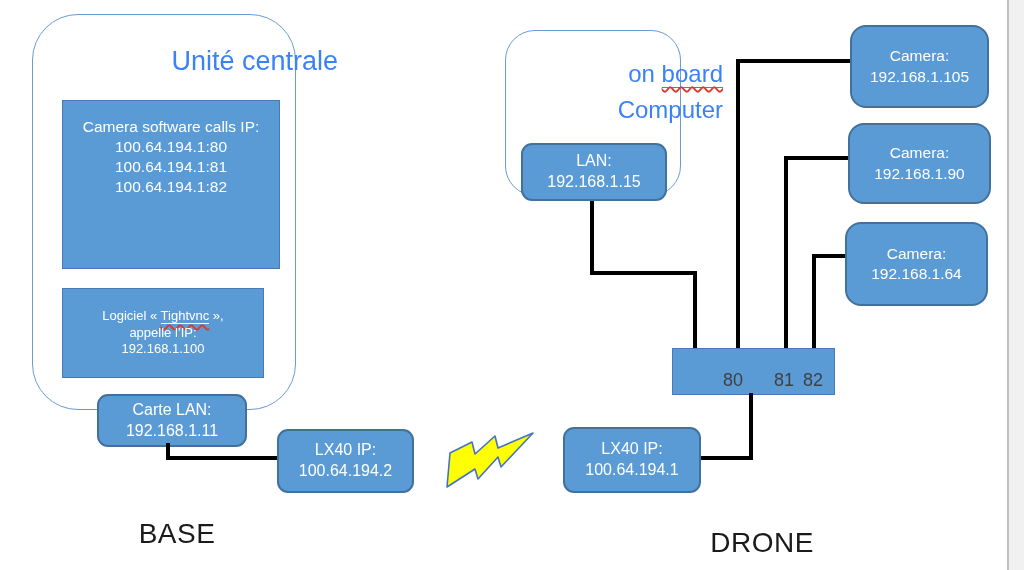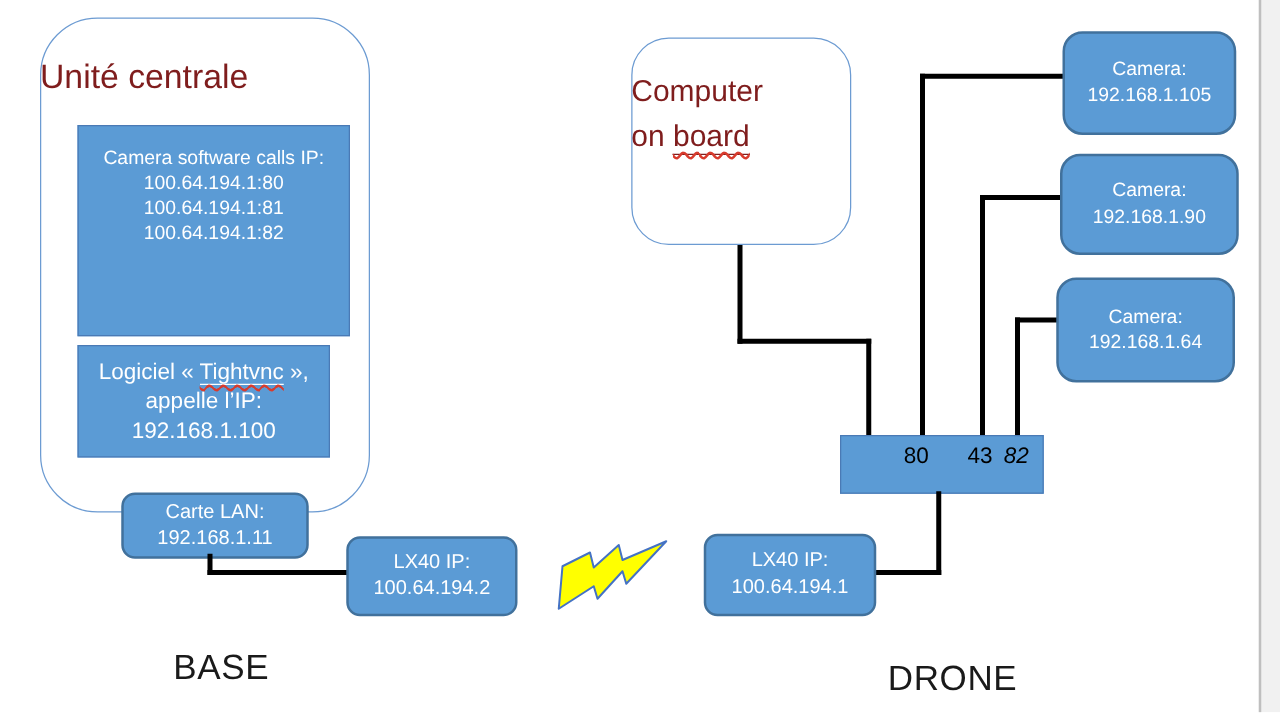--- a/index.html
+++ b/index.html
@@ -14,29 +14,29 @@
     border:1.6px solid #6C9BD2;
   }
   .blue-box{
     position:absolute;background:#5B9BD5;color:#ffffff;
     display:flex;flex-direction:column;align-items:center;justify-content:center;
     text-align:center;line-height:1.3;
   }
   .square{border:1px solid #4A7AB5;justify-content:flex-start;}
   .rounded{border:2px solid #41719C;border-radius:11px;}
   .big-title{
-    position:absolute;color:#7f1d1d;text-align:left;
+    position:absolute;color:#3b82f6;text-align:right;margin-left:44px;
   }
   .wire{position:absolute;background:#000000;}
   .zone-label{
     position:absolute;color:#1a1a1a;font-size:28px;letter-spacing:.5px;
     text-align:center;font-stretch:condensed;
   }
   .port-label{
-    position:absolute;color:#000000;font-size:18px;top:4px;
+    position:absolute;color:#404040;font-size:18px;top:20px;
   }
   
   .u-solid{border-bottom:1.8px solid currentColor;padding-bottom:0px;}
   .u-wavy{
     text-decoration:underline wavy #D83B2D 1.5px;
     text-decoration-skip-ink:none;
     text-underline-offset:4px;
   }
   
   #gutter{
@@ -53,21 +53,21 @@
 
   <div class="big-title" style="left:32px;top:46px;width:262px;font-size:27px;">Unité centrale</div>
 
   <div class="blue-box square" style="left:62px;top:100px;width:216px;height:167px;font-size:15.5px;padding-top:0;">
     <div style="margin-top:16px;">Camera software calls IP:</div>
     <div>100.64.194.1:80</div>
     <div>100.64.194.1:81</div>
     <div>100.64.194.1:82</div>
   </div>
 
-  <div class="blue-box square" style="left:62px;top:276px;width:200px;height:88px;font-size:18px;justify-content:center;">
+  <div class="blue-box square" style="left:62px;top:288px;width:200px;height:88px;font-size:13px;justify-content:center;">
     <div>
       <span>Logiciel « </span><span class="u-solid"><span class="u-wavy">Tightvnc</span></span><span> »,</span>
     </div>
     <div>appelle l’IP:</div>
     <div>192.168.1.100</div>
   </div>
 
   <div class="blue-box rounded" style="left:97px;top:394px;width:146px;height:49px;font-size:16px;">
     <div>Carte LAN:</div>
     <div>192.168.1.11</div>
@@ -83,42 +83,46 @@
 
   <div class="zone-label" style="left:117px;top:518px;width:120px;">BASE</div>
 
   <svg style="position:absolute;left:443px;top:430px;" width="93" height="62" viewBox="0 0 93 62">
     <polygon points="7,23 29,12 32,24 52,6 55,18 90,3 58,37 55,27 35,49 32,39 4,57" fill="#FFFF00" stroke="#4472C4" stroke-width="1.6" stroke-linejoin="round"></polygon>
   </svg>
 
   <div class="outline-rect" style="left:505px;top:30px;width:174px;height:164px;border-radius:30px;"></div>
 
   <div class="big-title" style="left:505px;top:56px;width:174px;font-size:24px;line-height:1.5;">
-    <div>Computer</div>
     <div>
       <span>on </span><span class="u-solid"><span class="u-wavy">board</span></span>
     </div>
+    <div>Computer</div>
   </div>
 
   <div class="wire" style="left:590px;top:196px;width:4px;height:79px;"></div>
   <div class="wire" style="left:590px;top:271px;width:107px;height:4px;"></div>
   <div class="wire" style="left:693px;top:271px;width:4px;height:79px;"></div>
 
+  <div class="blue-box rounded" style="left:521px;top:143px;width:142px;height:54px;font-size:16px;">
+    <div>LAN:</div>
+    <div>192.168.1.15</div>
+  </div>
 
   <div class="wire" style="left:736px;top:59px;width:116px;height:4px;"></div>
   <div class="wire" style="left:736px;top:59px;width:4px;height:291px;"></div>
   <div class="wire" style="left:784px;top:156px;width:66px;height:4px;"></div>
   <div class="wire" style="left:784px;top:156px;width:4px;height:194px;"></div>
   <div class="wire" style="left:812px;top:254px;width:35px;height:4px;"></div>
   <div class="wire" style="left:812px;top:254px;width:4px;height:96px;"></div>
 
   <div class="blue-box square" style="left:672px;top:348px;width:161px;height:45px;">
     <span class="port-label" style="left:50px;">80</span>
-    <span class="port-label" style="left:101px;">43</span>
-    <span class="port-label" style="left:130px;font-style:italic;">82</span>
+    <span class="port-label" style="left:101px;">81</span>
+    <span class="port-label" style="left:130px;">82</span>
   </div>
 
   <div class="wire" style="left:749px;top:393px;width:4px;height:67px;"></div>
   <div class="wire" style="left:695px;top:456px;width:58px;height:4px;"></div>
 
   <div class="blue-box rounded" style="left:563px;top:427px;width:134px;height:62px;font-size:16px;">
     <div>LX40 IP:</div>
     <div>100.64.194.1</div>
   </div>
 

